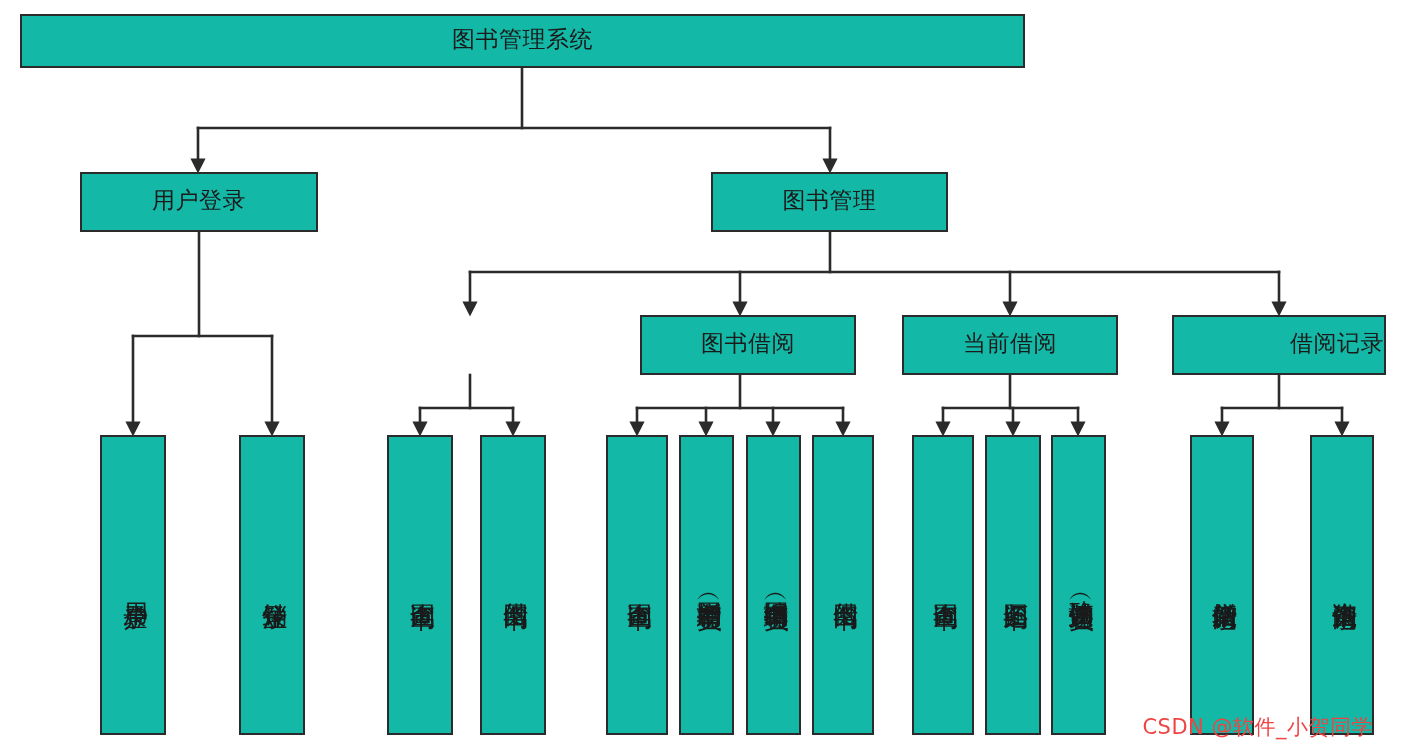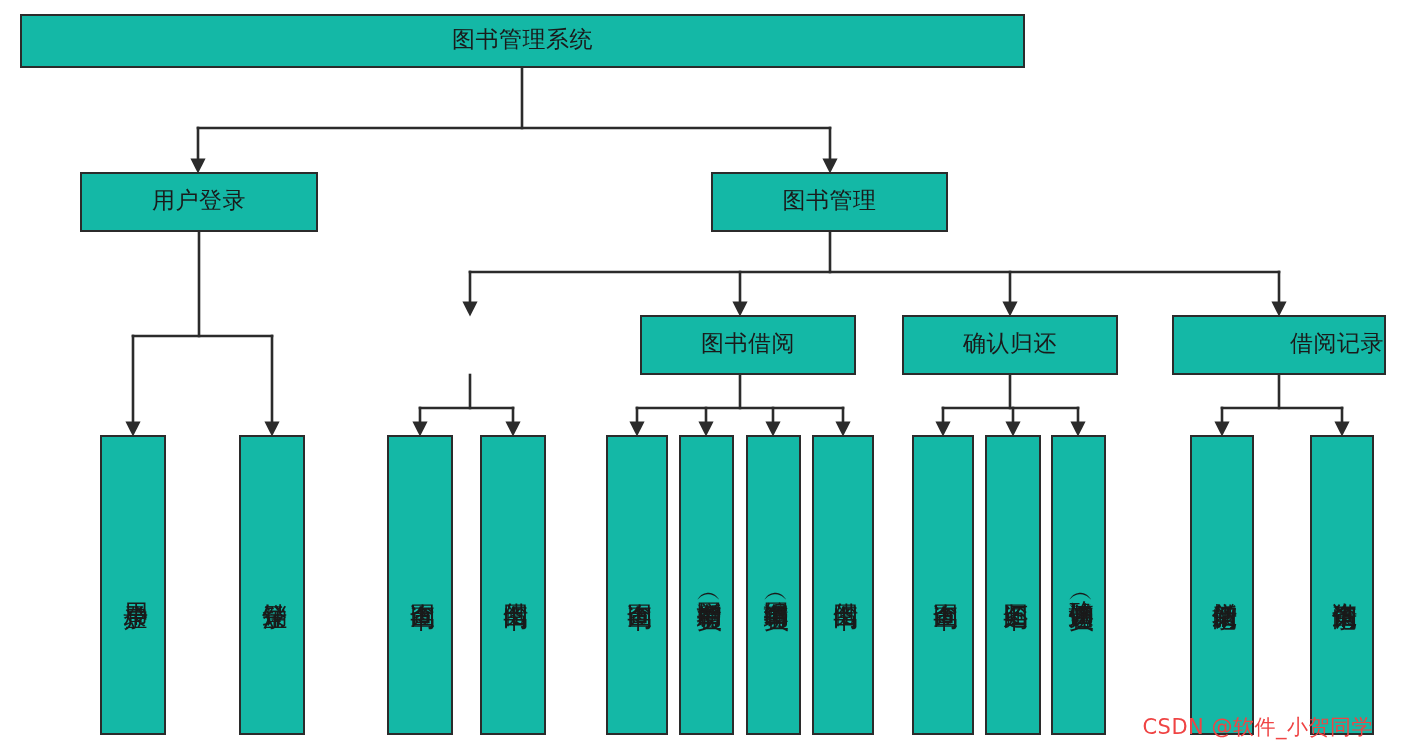--- a/index.html
+++ b/index.html
@@ -134,21 +134,21 @@
     <span class="node-label">用户登录</span>
   </div>
   <div class="node horiz" style="left: 711px; top: 172px; width: 237px; height: 60px;">
     <span class="node-label">图书管理</span>
   </div>
 
   <div class="node horiz" style="left: 632px; top: 315px; width: 216px; height: 60px; margin-left: 8px;">
     <span class="node-label">图书借阅</span>
   </div>
   <div class="node horiz" style="left: 902px; top: 315px; width: 216px; height: 60px;">
-    <span class="node-label">确认归还</span>
+    <span class="node-label">当前借阅</span>
   </div>
   <div class="node horiz" style="left: 1172px; top: 315px; width: 214px; height: 60px; justify-content: flex-end;">
     <span class="node-label">借阅记录</span>
   </div>
 
   <div class="node vert" style="left: 100px; top: 435px; width: 66px; height: 300px;">
     <span class="node-label">用户登录</span>
   </div>
   <div class="node vert" style="left: 239px; top: 435px; width: 66px; height: 300px;">
     <span class="node-label">注销登录</span>

